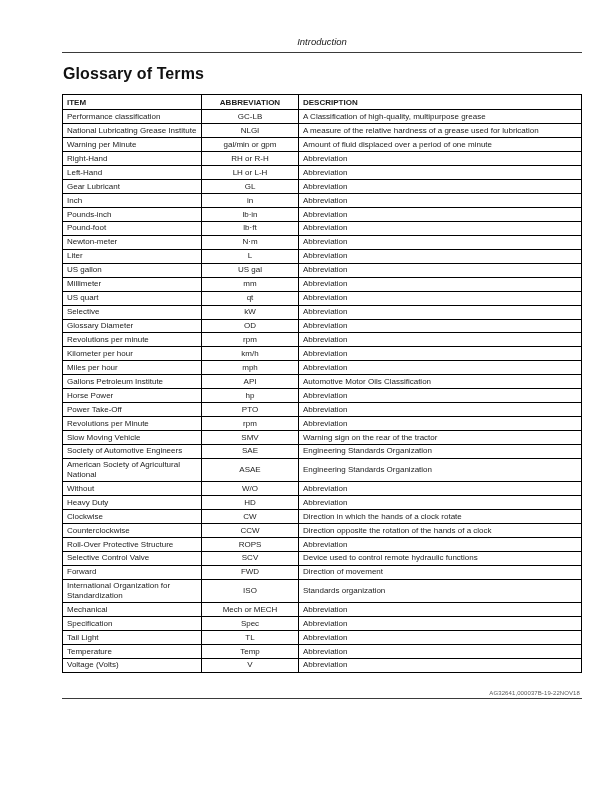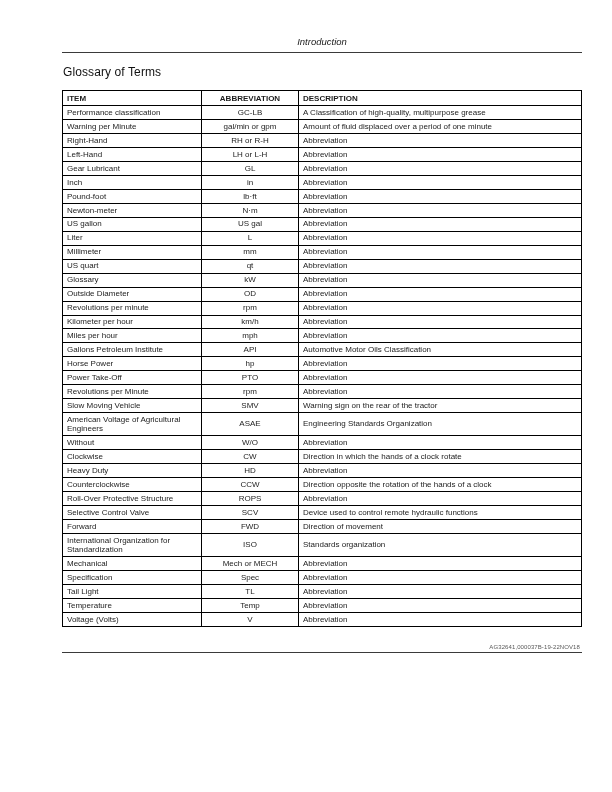--- a/index.html
+++ b/index.html
@@ -26,22 +26,22 @@
     color: #222;
     margin-bottom: 5px;
   }
   .header-rule {
     border: none;
     border-top: 1.2px solid #3a3a3a;
     margin: 0 0 12px 0;
   }
 
   .section-title {
-    font-size: 12px;
-    font-weight: normal;
+    font-size: 16px;
+    font-weight: bold;
     color: #111;
     margin: 0 0 11px 1px;
     letter-spacing: 0.1px;
   }
 
   
   table.glossary {
     width: 519px;
     border-collapse: collapse;
     table-layout: fixed;
@@ -101,20 +101,25 @@
           <th class="col-desc">DESCRIPTION</th>
         </tr>
       </thead>
       <tbody id="glossary-body">
           <tr>
             <td class="cell-item">Performance classification</td>
             <td class="cell-abbr">GC-LB</td>
             <td class="cell-desc">A Classification of high-quality, multipurpose grease</td>
           </tr>
           <tr>
+            <td class="cell-item">National Lubricating Grease Institute</td>
+            <td class="cell-abbr">NLGI</td>
+            <td class="cell-desc">A measure of the relative hardness of a grease used for lubrication</td>
+          </tr>
+          <tr>
             <td class="cell-item">Warning per Minute</td>
             <td class="cell-abbr">gal/min or gpm</td>
             <td class="cell-desc">Amount of fluid displaced over a period of one minute</td>
           </tr>
           <tr>
             <td class="cell-item">Right-Hand</td>
             <td class="cell-abbr">RH or R-H</td>
             <td class="cell-desc">Abbreviation</td>
           </tr>
           <tr>
@@ -126,56 +131,61 @@
             <td class="cell-item">Gear Lubricant</td>
             <td class="cell-abbr">GL</td>
             <td class="cell-desc">Abbreviation</td>
           </tr>
           <tr>
             <td class="cell-item">Inch</td>
             <td class="cell-abbr">in</td>
             <td class="cell-desc">Abbreviation</td>
           </tr>
           <tr>
+            <td class="cell-item">Pounds-inch</td>
+            <td class="cell-abbr">lb·in</td>
+            <td class="cell-desc">Abbreviation</td>
+          </tr>
+          <tr>
             <td class="cell-item">Pound-foot</td>
             <td class="cell-abbr">lb·ft</td>
             <td class="cell-desc">Abbreviation</td>
           </tr>
           <tr>
             <td class="cell-item">Newton-meter</td>
             <td class="cell-abbr">N·m</td>
             <td class="cell-desc">Abbreviation</td>
           </tr>
           <tr>
+            <td class="cell-item">Liter</td>
+            <td class="cell-abbr">L</td>
+            <td class="cell-desc">Abbreviation</td>
+          </tr>
+          <tr>
             <td class="cell-item">US gallon</td>
             <td class="cell-abbr">US gal</td>
             <td class="cell-desc">Abbreviation</td>
           </tr>
           <tr>
-            <td class="cell-item">Liter</td>
-            <td class="cell-abbr">L</td>
-            <td class="cell-desc">Abbreviation</td>
-          </tr>
-          <tr>
             <td class="cell-item">Millimeter</td>
             <td class="cell-abbr">mm</td>
             <td class="cell-desc">Abbreviation</td>
           </tr>
           <tr>
             <td class="cell-item">US quart</td>
             <td class="cell-abbr">qt</td>
             <td class="cell-desc">Abbreviation</td>
           </tr>
           <tr>
-            <td class="cell-item">Glossary</td>
+            <td class="cell-item">Selective</td>
             <td class="cell-abbr">kW</td>
             <td class="cell-desc">Abbreviation</td>
           </tr>
           <tr>
-            <td class="cell-item">Outside Diameter</td>
+            <td class="cell-item">Glossary Diameter</td>
             <td class="cell-abbr">OD</td>
             <td class="cell-desc">Abbreviation</td>
           </tr>
           <tr>
             <td class="cell-item">Revolutions per minute</td>
             <td class="cell-abbr">rpm</td>
             <td class="cell-desc">Abbreviation</td>
           </tr>
           <tr>
             <td class="cell-item">Kilometer per hour</td>
@@ -206,38 +216,43 @@
             <td class="cell-item">Revolutions per Minute</td>
             <td class="cell-abbr">rpm</td>
             <td class="cell-desc">Abbreviation</td>
           </tr>
           <tr>
             <td class="cell-item">Slow Moving Vehicle</td>
             <td class="cell-abbr">SMV</td>
             <td class="cell-desc">Warning sign on the rear of the tractor</td>
           </tr>
           <tr>
-            <td class="cell-item">American Voltage of Agricultural Engineers</td>
+            <td class="cell-item">Society of Automotive Engineers</td>
+            <td class="cell-abbr">SAE</td>
+            <td class="cell-desc">Engineering Standards Organization</td>
+          </tr>
+          <tr>
+            <td class="cell-item">American Society of Agricultural National</td>
             <td class="cell-abbr">ASAE</td>
             <td class="cell-desc">Engineering Standards Organization</td>
           </tr>
           <tr>
             <td class="cell-item">Without</td>
             <td class="cell-abbr">W/O</td>
+            <td class="cell-desc">Abbreviation</td>
+          </tr>
+          <tr>
+            <td class="cell-item">Heavy Duty</td>
+            <td class="cell-abbr">HD</td>
             <td class="cell-desc">Abbreviation</td>
           </tr>
           <tr>
             <td class="cell-item">Clockwise</td>
             <td class="cell-abbr">CW</td>
             <td class="cell-desc">Direction in which the hands of a clock rotate</td>
-          </tr>
-          <tr>
-            <td class="cell-item">Heavy Duty</td>
-            <td class="cell-abbr">HD</td>
-            <td class="cell-desc">Abbreviation</td>
           </tr>
           <tr>
             <td class="cell-item">Counterclockwise</td>
             <td class="cell-abbr">CCW</td>
             <td class="cell-desc">Direction opposite the rotation of the hands of a clock</td>
           </tr>
           <tr>
             <td class="cell-item">Roll-Over Protective Structure</td>
             <td class="cell-abbr">ROPS</td>
             <td class="cell-desc">Abbreviation</td>

